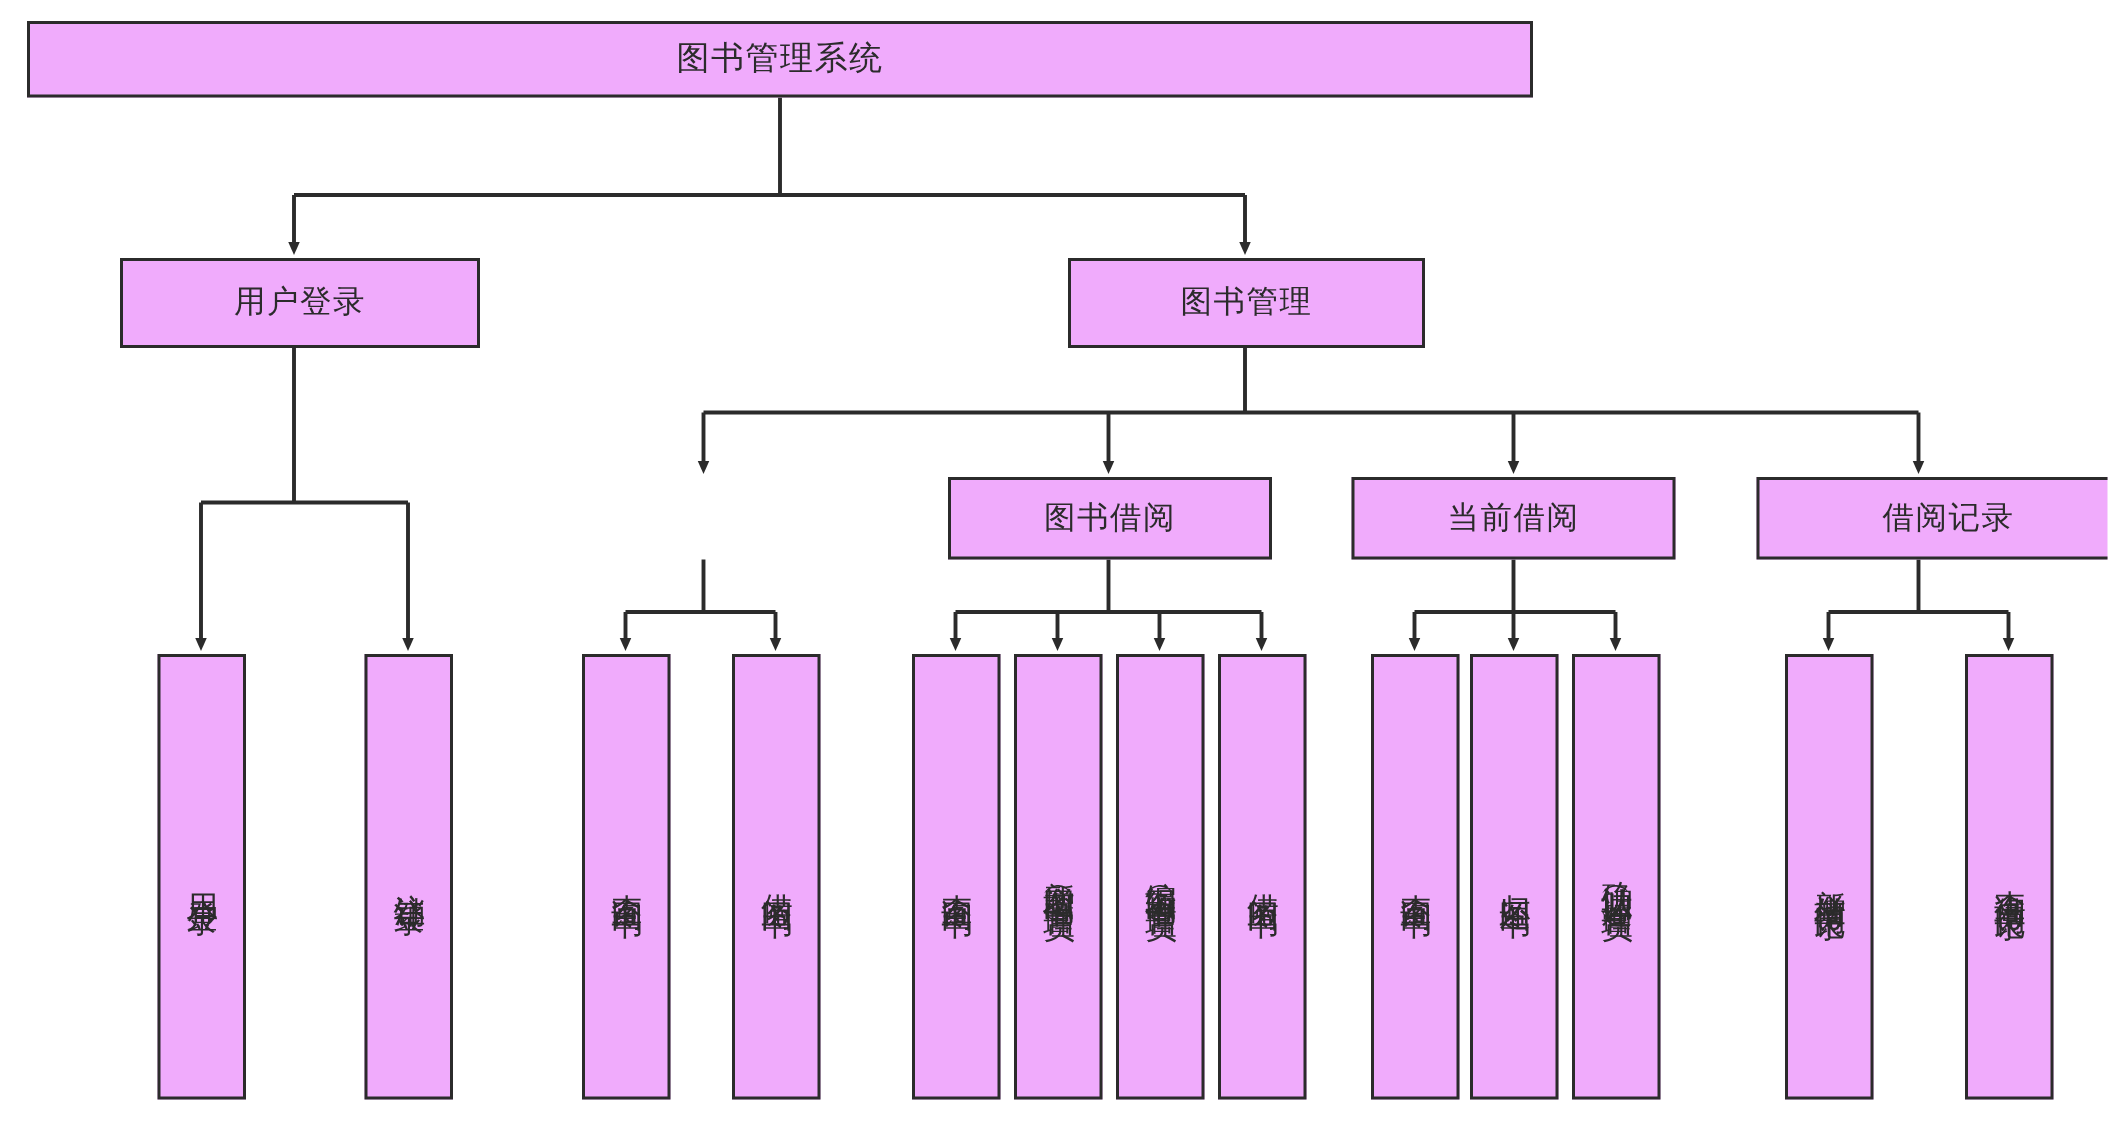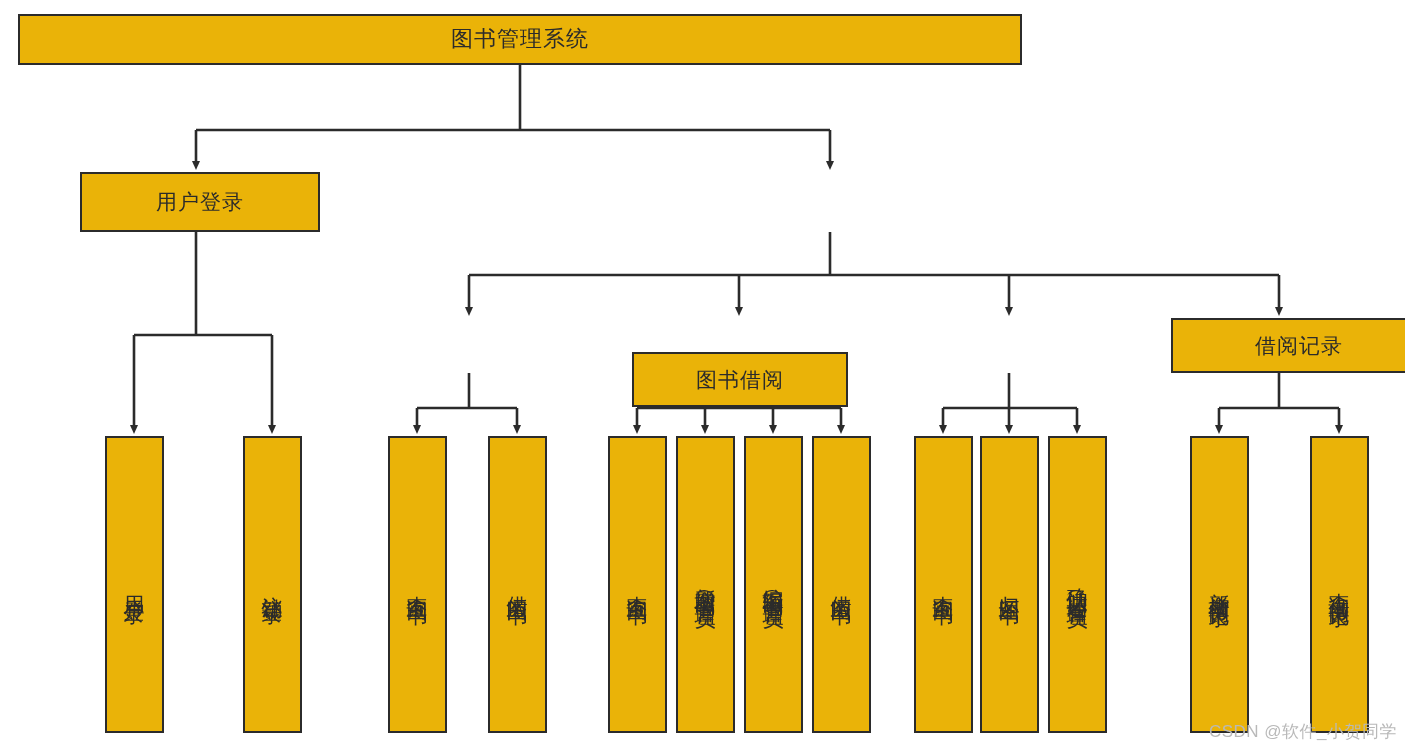--- a/index.html
+++ b/index.html
@@ -10,21 +10,21 @@
     font-family:"Liberation Sans","DejaVu Sans",sans-serif;
     overflow:hidden;
   }
   #canvas{position:relative;width:1405px;height:747px;}
 
   svg.wires{position:absolute;left:0;top:0;width:1405px;height:747px;pointer-events:none;}
 
   .node{
     position:absolute;
     box-sizing:border-box;
-    background:#eab308;
+    background:#f0abfc;
     border:2.5px solid #2b2b2b;
     display:flex;
     align-items:center;
     justify-content:center;
     color:#2b2b2b;
   }
   .node .lbl{
     font-size:21px;
     letter-spacing:1px;
     line-height:1.1;
@@ -116,23 +116,29 @@
     </g>
   </svg>
 
   <div class="node root" style="left:18px;top:14px;width:1004px;height:51px;">
     <span class="lbl">图书管理系统</span>
   </div>
 
   <div class="node" style="left:80px;top:172px;width:240px;height:60px;">
     <span class="lbl">用户登录</span>
   </div>
+  <div class="node" style="left:712px;top:172px;width:238px;height:60px;">
+    <span class="lbl">图书管理</span>
+  </div>
 
-  <div class="node" style="left:632px;top:318px;width:216px;height:55px;margin-top:34px;">
+  <div class="node" style="left:632px;top:318px;width:216px;height:55px;">
     <span class="lbl">图书借阅</span>
+  </div>
+  <div class="node" style="left:901px;top:318px;width:216px;height:55px;">
+    <span class="lbl">当前借阅</span>
   </div>
   <div class="node" style="left:1171px;top:318px;width:256px;height:55px;">
     <span class="lbl">借阅记录</span>
   </div>
 
   <div class="node leaf" style="left:105px;top:436px;width:59px;height:297px;">
     <span class="lbl">用户登录</span>
   </div>
   <div class="node leaf" style="left:243px;top:436px;width:59px;height:297px;">
     <span class="lbl">注销登录</span>
@@ -168,15 +174,14 @@
     <span class="lbl">确认归还（管理员）</span>
   </div>
 
   <div class="node leaf" style="left:1190px;top:436px;width:59px;height:297px;">
     <span class="lbl">新增借阅记录</span>
   </div>
   <div class="node leaf" style="left:1310px;top:436px;width:59px;height:297px;">
     <span class="lbl">查询借阅记录</span>
   </div>
 
-  <div class="watermark">CSDN @软件_小贺同学</div>
 
 </div>
 
 </body></html>

